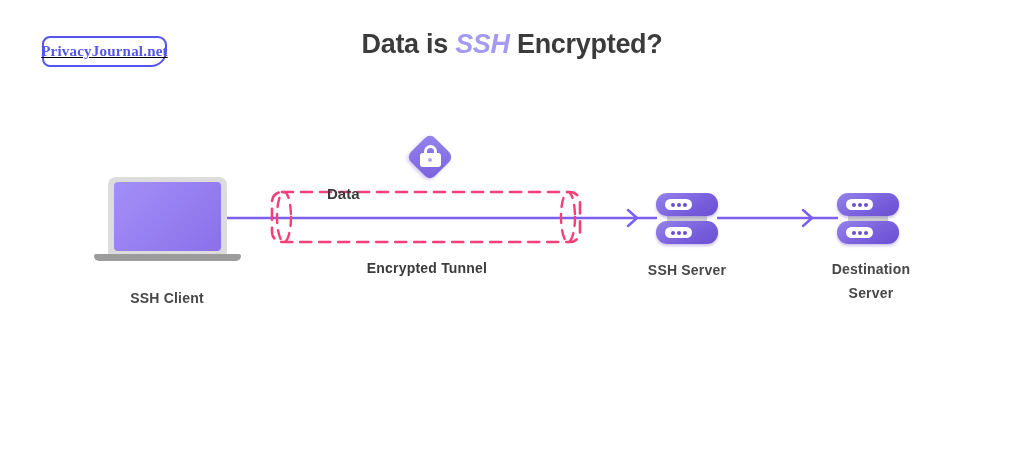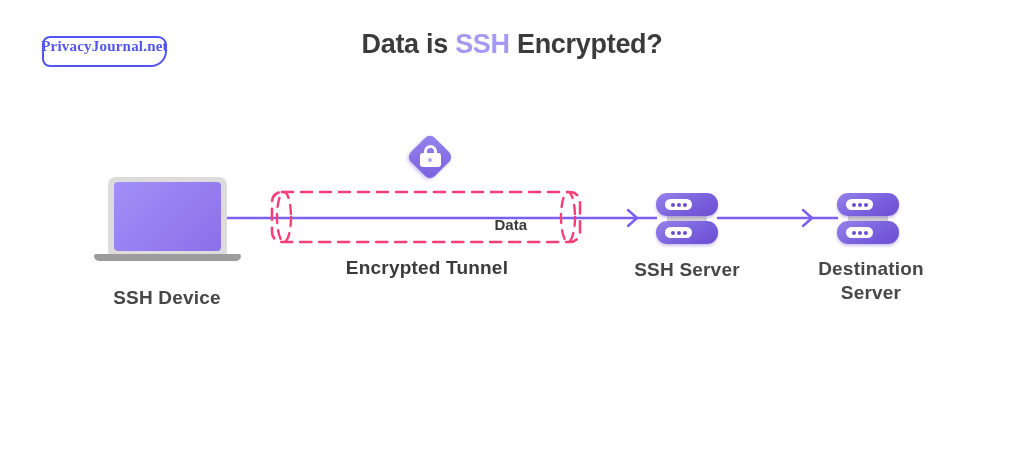--- a/index.html
+++ b/index.html
@@ -4,32 +4,32 @@
 <style>
   html,body{margin:0;padding:0;background:#ffffff;}
   .stage{
     position:relative;width:1024px;height:467px;background:#ffffff;overflow:hidden;
     font-family:"Liberation Sans", sans-serif;
   }
   
   .logo-badge{
     position:absolute;left:42px;top:36px;width:121px;height:27px;
     border:2px solid #5355ee;border-radius:8px 9px 16px 8px;
-    display:flex;align-items:flex-start;justify-content:center;
+    display:flex;align-items:center;justify-content:center;text-decoration:underline;
   }
   .logo-text{
     font-family:"Liberation Serif", serif;font-weight:bold;font-size:15px;color:#5355ee;
     letter-spacing:.2px;
   }
   
   .title{
     position:absolute;left:0;top:29px;width:1024px;text-align:center;
     font-size:27px;font-weight:bold;color:#3b3b3b;letter-spacing:-0.3px;
   }
-  .title .hl{color:#a49af2;}
+  .title .hl{color:#a49af2;font-style:italic;}
   
   .wires{position:absolute;left:0;top:0;width:1024px;height:467px;}
   
   .laptop-frame{
     position:absolute;left:108px;top:177px;width:119px;height:78px;
     background:#dcdcdc;border-radius:8px 8px 3px 3px;
   }
   .laptop-screen{
     position:absolute;left:6px;top:5px;right:6px;bottom:4px;
     background:linear-gradient(135deg,#a violet);
@@ -74,24 +74,24 @@
   .server-unit.u1{top:0;}
   .server-unit.u2{top:28px;}
   .server-pill{
     position:absolute;left:9px;top:6px;width:27px;height:11px;border-radius:6px;
     background:#ffffff;display:flex;align-items:center;justify-content:center;gap:2px;
   }
   .server-pill i{display:block;width:4px;height:4px;border-radius:50%;background:#6a4ed2;}
   
   .lbl{
     position:absolute;width:200px;text-align:center;
-    font-size:19px;font-weight:bold;color:#474747;line-height:24px;letter-spacing:.2px;
+    font-size:14px;font-weight:bold;color:#474747;line-height:24px;letter-spacing:.2px;
   }
   .lbl-data{
-    position:absolute;left:327px;top:216px;width:200px;text-align:right;
+    position:absolute;left:327px;top:185px;width:200px;text-align:left;
     font-size:15px;font-weight:bold;color:#3b3b3b;
   }
   .lbl-tunnel{left:327px;top:256px;color:#3b3b3b;}
   .lbl-device{left:67px;top:286px;}
   .lbl-sshserver{left:587px;top:258px;}
   .lbl-destination{left:771px;top:257px;}
 </style>
 </head>
 <body>
 
@@ -166,21 +166,21 @@
           <i></i>
         </span>
     </div>
   </div>
 
   <div class="lbl-data">Data</div>
 
   <div class="lbl lbl-tunnel">Encrypted Tunnel</div>
 
   <div class="lbl lbl-device">
-    <div>SSH Device</div>
+    <div>SSH Client</div>
   </div>
 
   <div class="lbl lbl-destination">
     <div>Destination</div>
     <div>Server</div>
   </div>
 
   <div class="lbl lbl-sshserver">SSH Server</div>
 
 </div>

